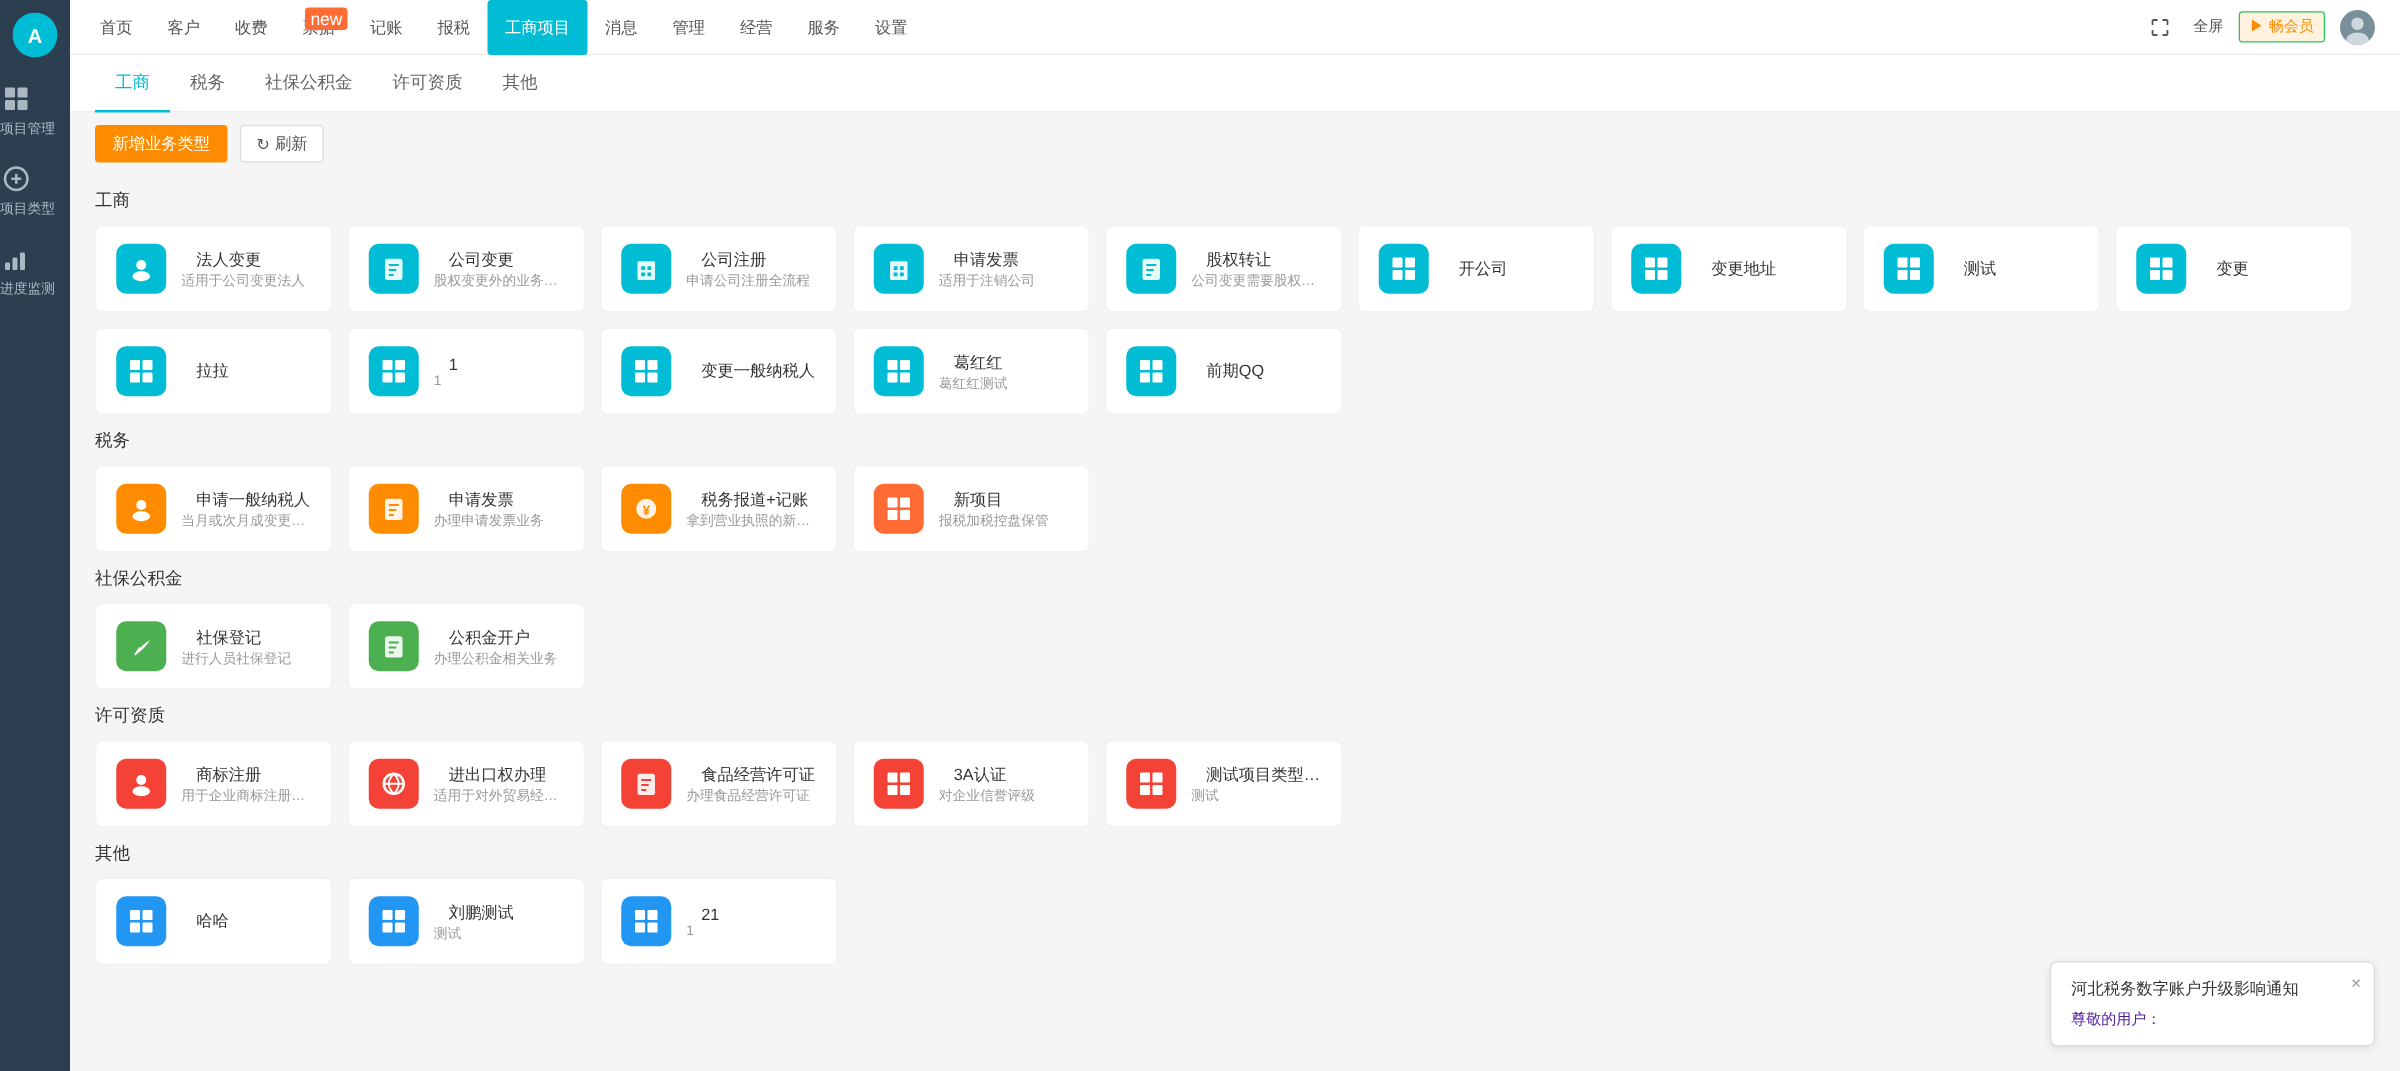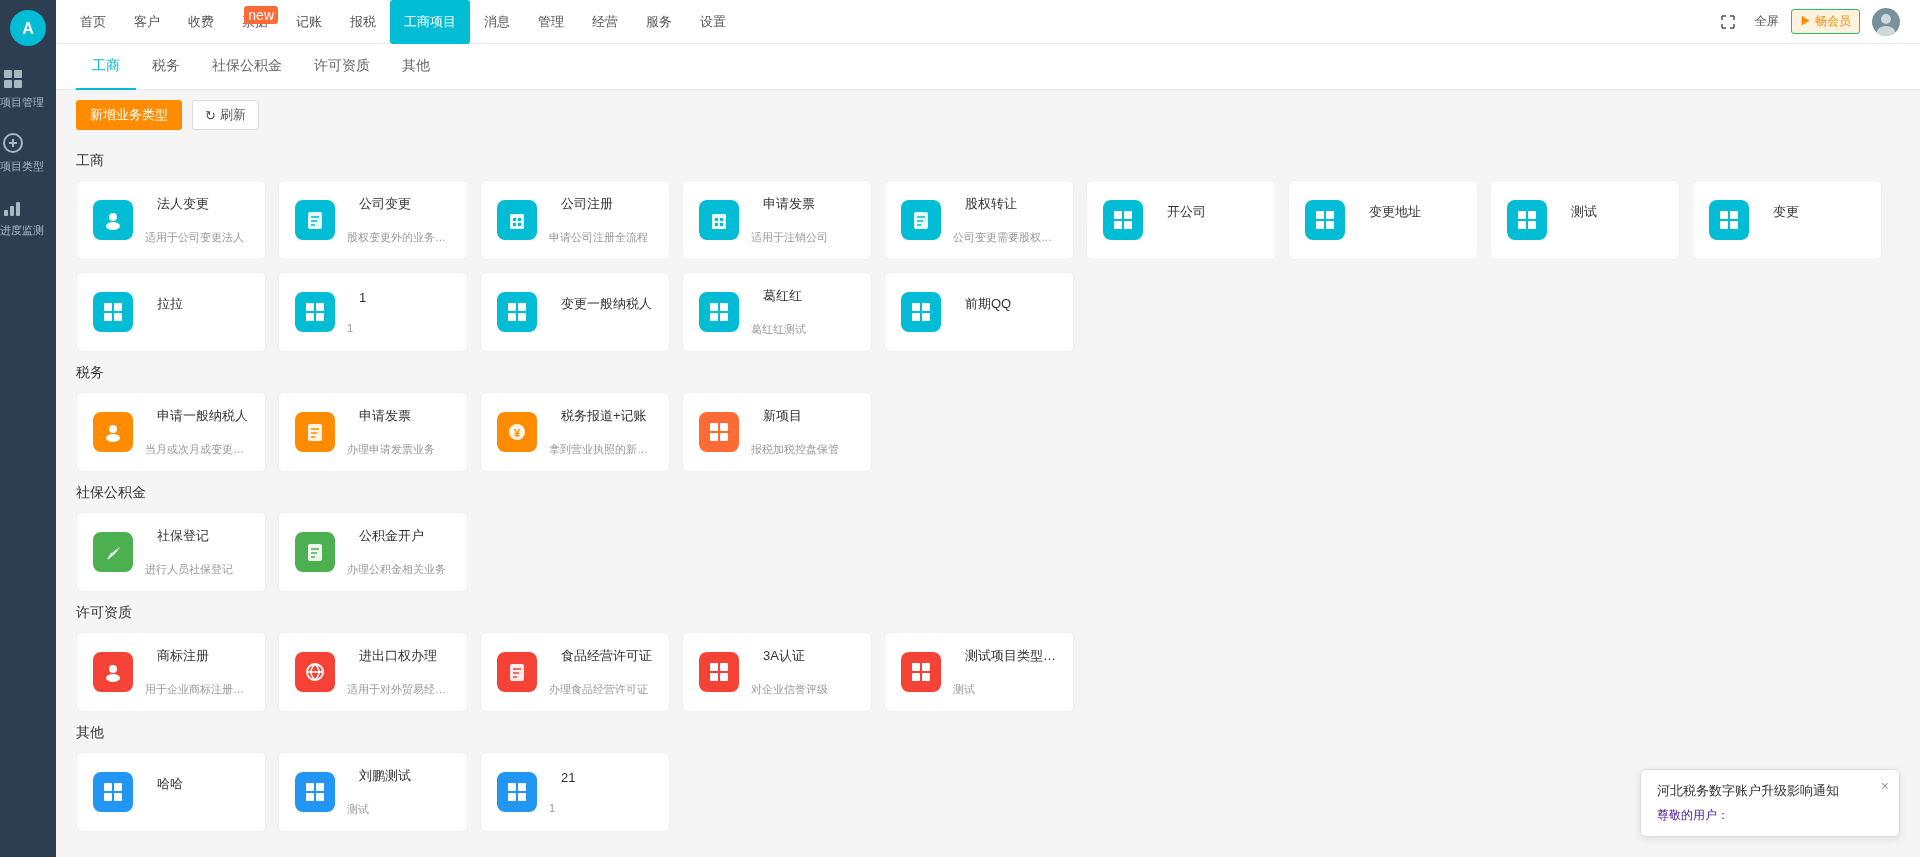--- a/index.html
+++ b/index.html
@@ -111,21 +111,21 @@
       transition: box-shadow 0.2s;
     }
 
     .card-icon {
       width: 40px; height: 40px; border-radius: 8px;
       display: flex; align-items: center; justify-content: center;
       font-size: 20px; flex-shrink: 0;
     }
     .card-info { flex: 1; overflow: hidden; }
     .card-title { font-size: 13px; font-weight: 500; color: #333; white-space: nowrap; overflow: hidden; text-overflow: ellipsis; margin-left: 12px; }
-    .card-desc { font-size: 11px; color: #999; margin-top: 17px; white-space: nowrap; overflow: hidden; text-overflow: ellipsis; }
+    .card-desc { font-size: 11px; color: #999; margin-top: 0; white-space: nowrap; overflow: hidden; text-overflow: ellipsis; }
 
     
     .icon-teal { background: #00bcd4; color: #fff; }
     .icon-orange { background: #ff8c00; color: #fff; }
     .icon-orange2 { background: #ff6b35; color: #fff; }
     .icon-green { background: #4caf50; color: #fff; }
     .icon-blue { background: #2196f3; color: #fff; }
     .icon-red { background: #f44336; color: #fff; }
 
     

